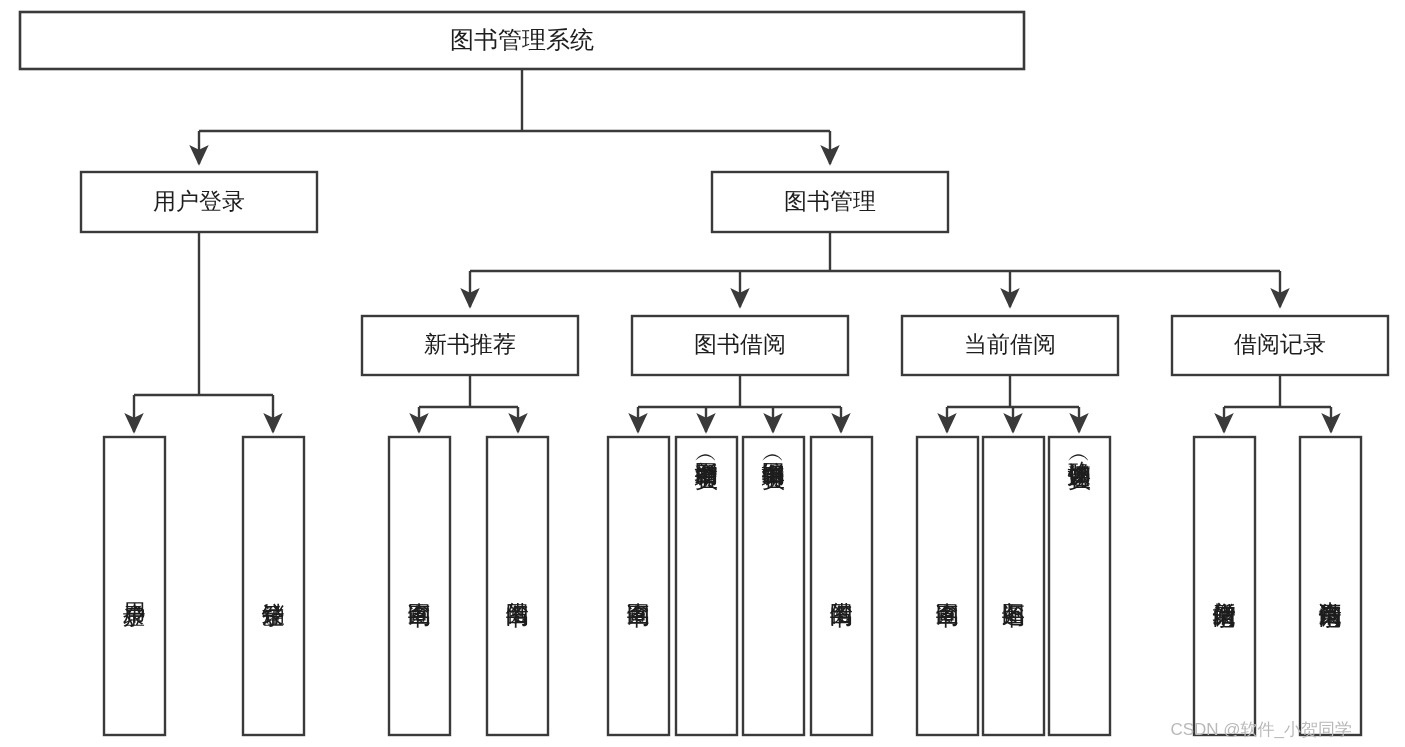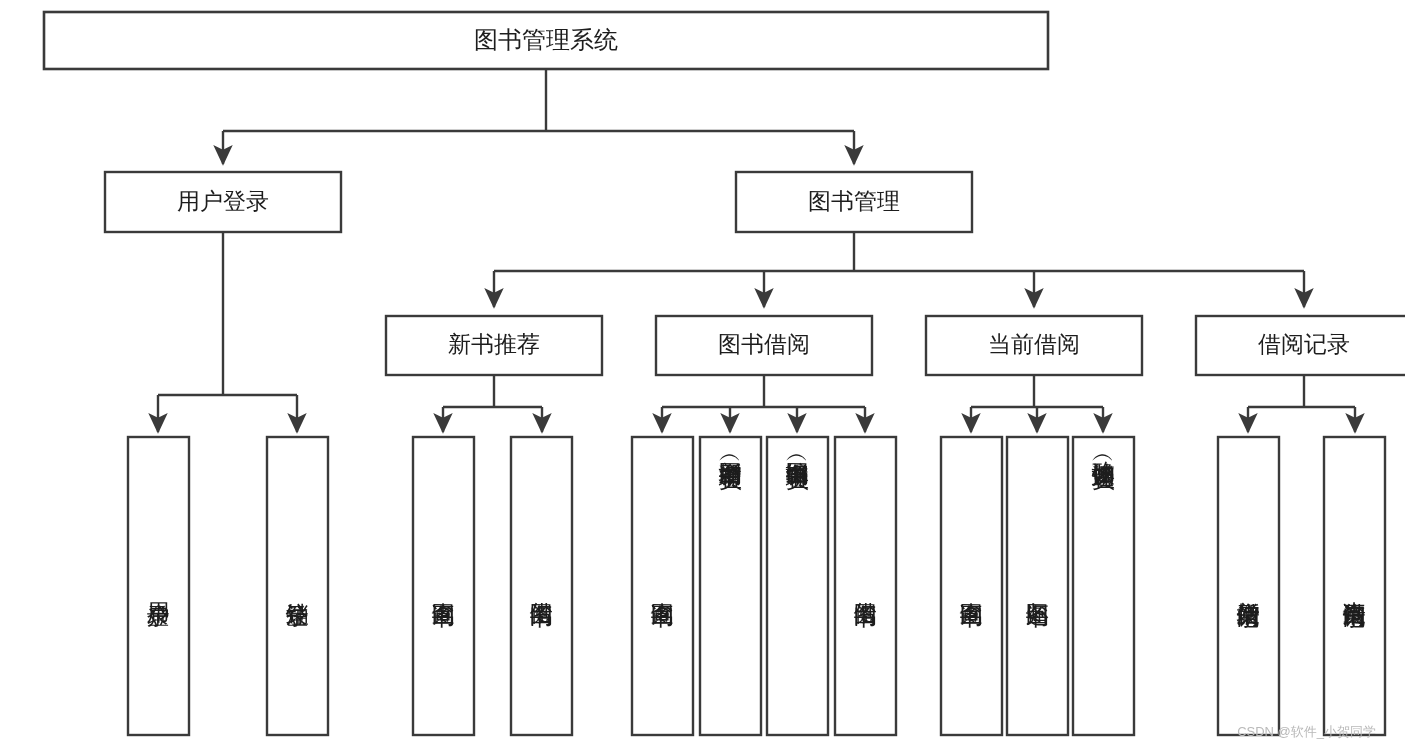--- a/index.html
+++ b/index.html
@@ -13,21 +13,20 @@
     font-family: "Liberation Sans", "DejaVu Sans", sans-serif;
     overflow: hidden;
     position: relative;
   }
   #diagram-root {
     position: absolute;
     left: 0;
     top: 0;
     width: 1360px;
     height: 747px;
-    margin-left: 24px;
   }
   svg.diagram {
     display: block;
     width: 1405px;
     height: 747px;
   }
   .node-box {
     fill: #ffffff;
     stroke: #3a3a3a;
     stroke-width: 2.4;
@@ -72,21 +71,21 @@
     line-height: 1.06;
     color: #1d1d1d;
     letter-spacing: 1px;
     white-space: nowrap;
   }
   .watermark {
     position: absolute;
     right: 8px;
     bottom: 6px;
     font-family: "Liberation Sans", "DejaVu Sans", sans-serif;
-    font-size: 13px;
+    font-size: 17px;
     color: #b9b9b9;
     white-space: nowrap;
     pointer-events: none;
   }
 </style>
 </head>
 <body>
 
 <div id="diagram-root">
 

